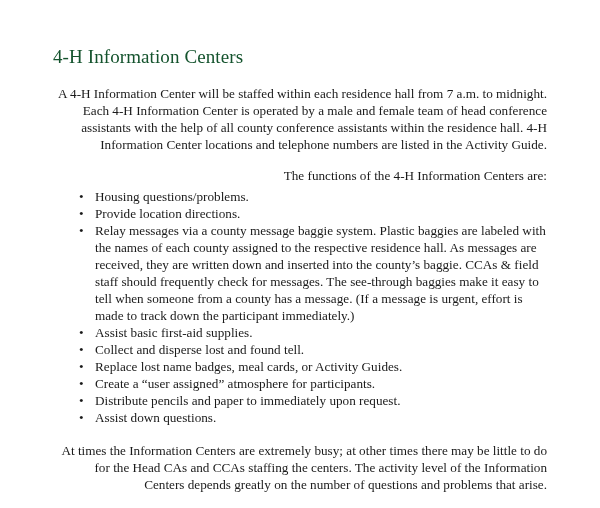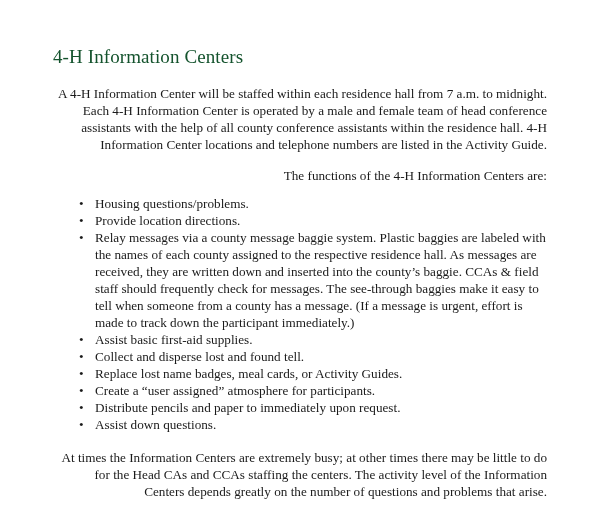--- a/index.html
+++ b/index.html
@@ -31,21 +31,21 @@
     line-height: 1.2;
   }
   .body-para {
     font-size: 13.2px;
     line-height: 17px;
     margin: 0 0 14px 0;
     text-align: right;
     max-width: 495px;
   }
   .body-para.tight {
-    margin-bottom: 11px;
+    margin-bottom: 4px;
   }
   .body-para.last {
     margin-bottom: 8px;
   }
   ul.bullet-list {
     list-style: none;
     margin: 0 0 16px 0;
     padding: 0;
   }
   ul.bullet-list > li {

